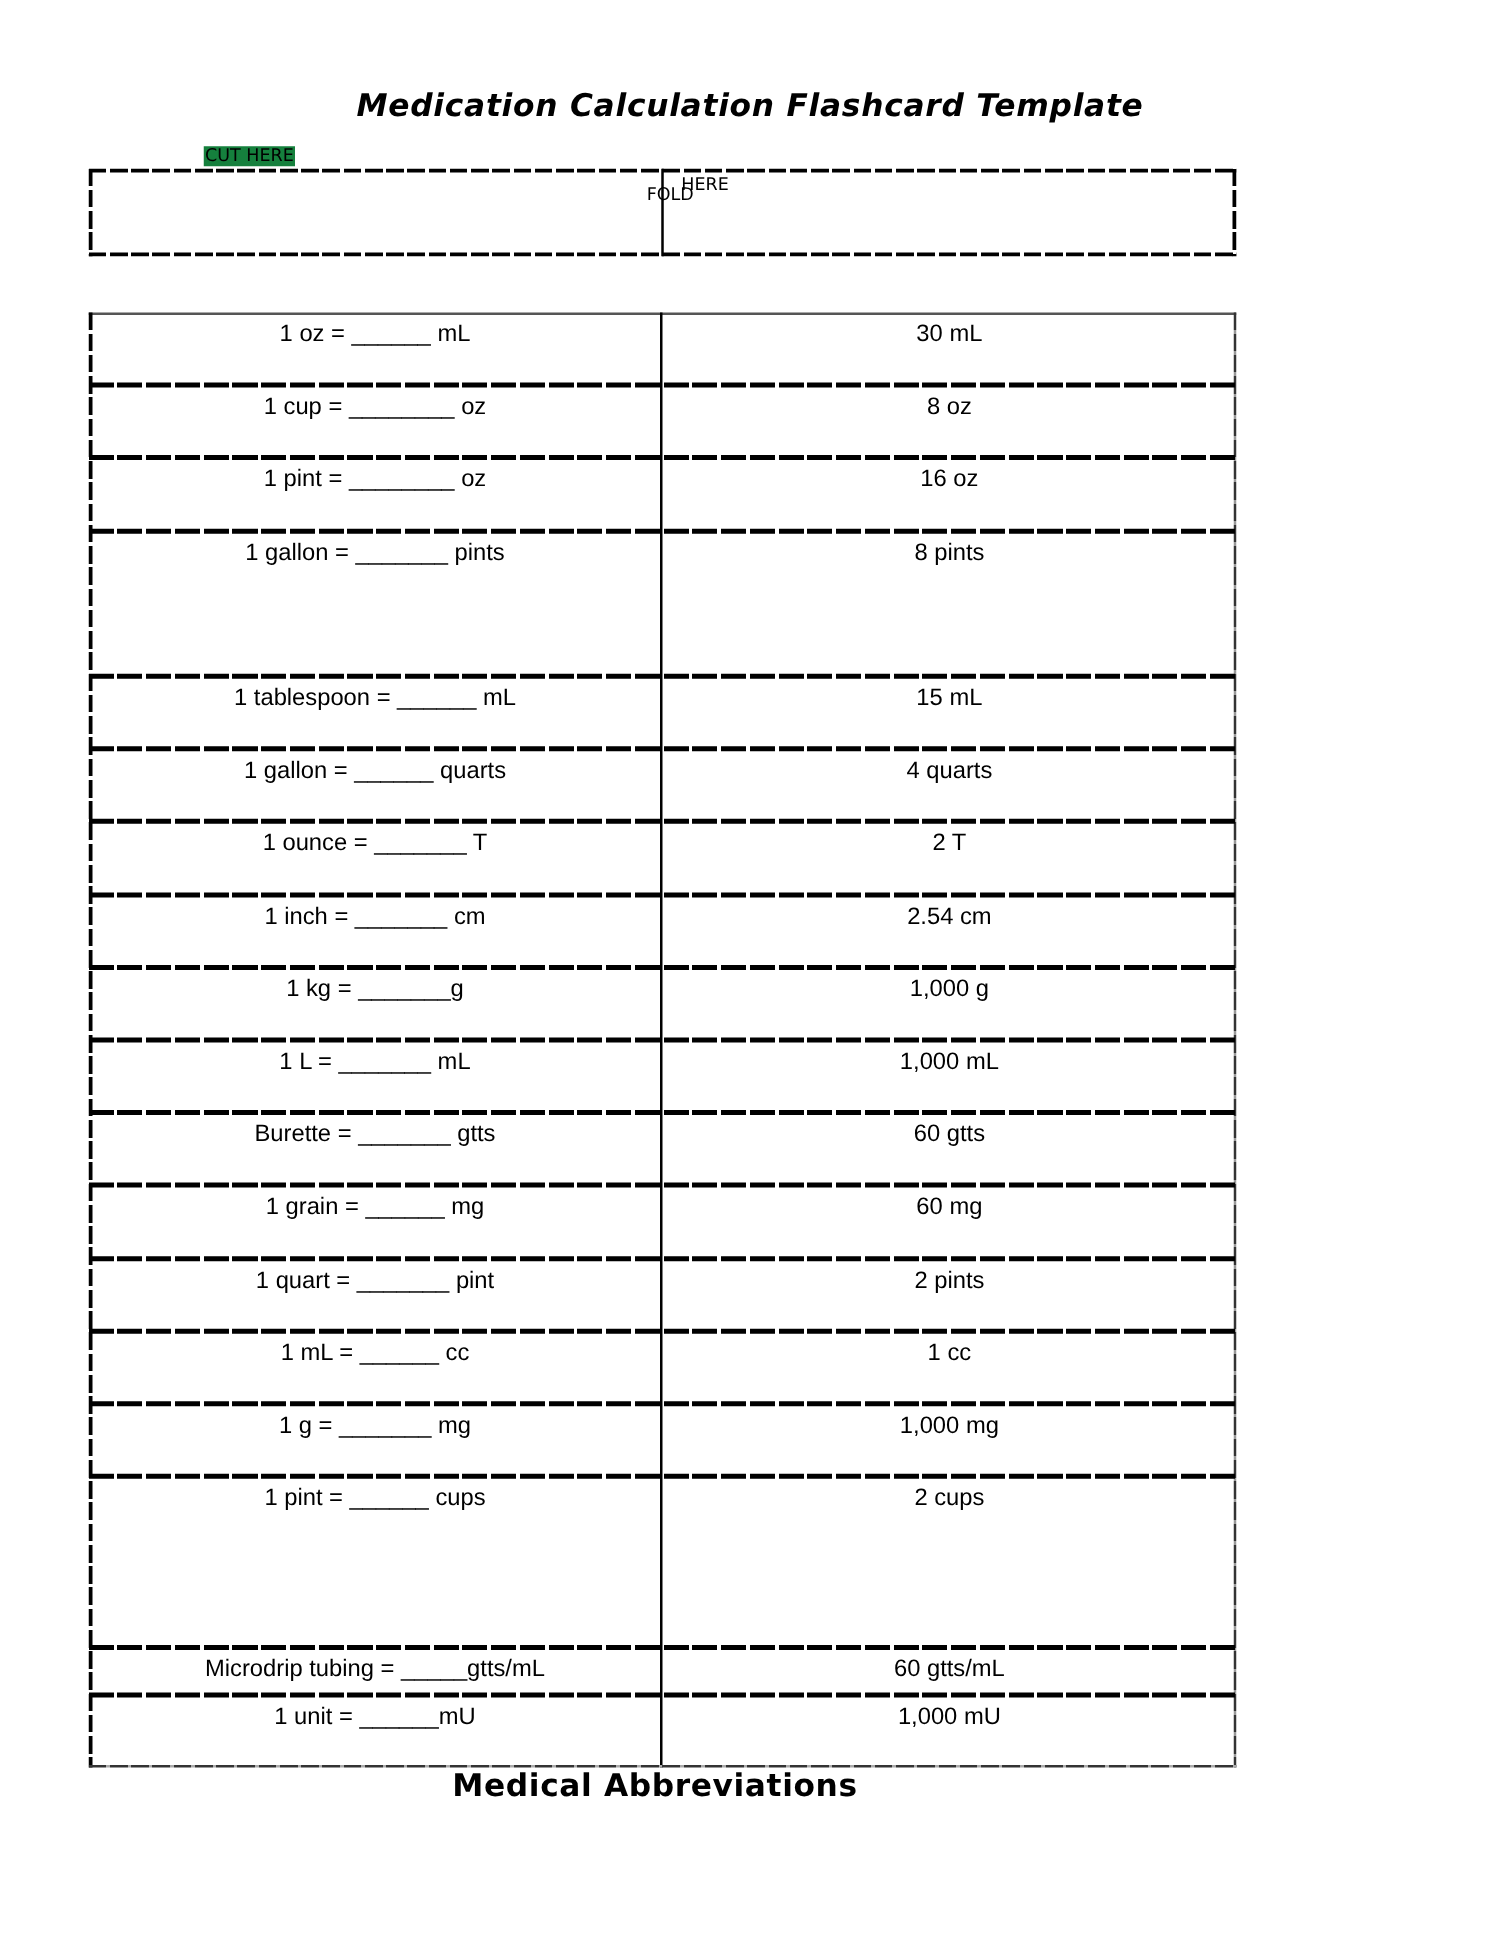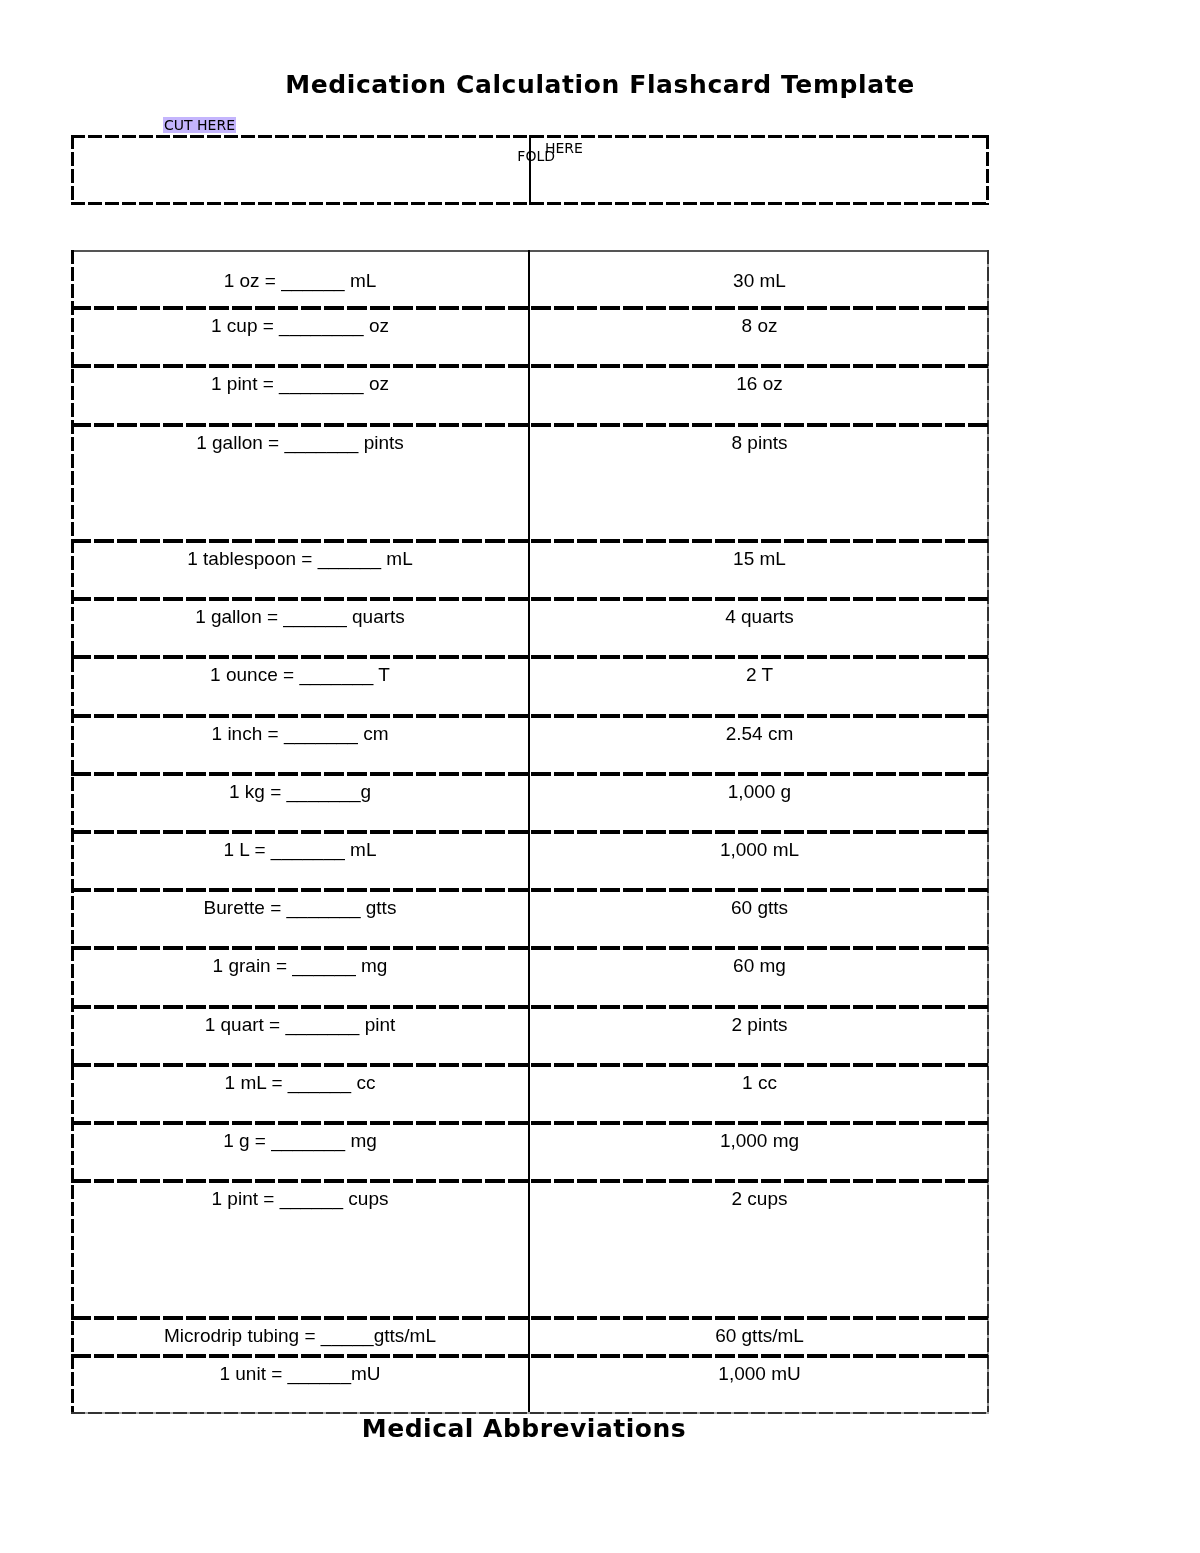--- a/index.html
+++ b/index.html
@@ -18,20 +18,21 @@
     .title {
       position: absolute;
       left: 0;
       width: 1200px;
       top: 70px;
       text-align: center;
       font-family: "DejaVu Sans", sans-serif;
       font-weight: bold;
       font-size: 25px;
       letter-spacing: 0.6px;
+      font-style: italic;
     }
     
     .fold-box {
       position: absolute;
       left: 71px;
       top: 135px;
       width: 918px;
       height: 70px;
       box-sizing: border-box;
     }
@@ -50,21 +51,21 @@
       width: 2px;
       background: #000;
     }
     .cut-label {
       position: absolute;
       left: 163px;
       top: 117px;
       font-family: "DejaVu Sans", sans-serif;
       font-size: 14px;
       line-height: 16px;
-      background: #c4b5fd;
+      background: #15803d;
       padding: 0 1px;
     }
     .fold-label {
       position: absolute;
       right: 645px;
       top: 148px;
       font-family: "DejaVu Sans", sans-serif;
       font-size: 14px;
       line-height: 16px;
       text-align: right;
@@ -186,21 +187,21 @@
   <div class="cut-label">CUT HERE</div>
   <div class="fold-label">FOLD</div>
   <div class="here-label">HERE</div>
 
   <div class="cards">
     <div class="cards-top"></div>
     <div class="cards-left"></div>
     <div class="cards-right"></div>
     <div class="cards-mid"></div>
 
-    <div class="row" style="top:0px;margin-top:13px;">
+    <div class="row" style="top:0px;">
       <div class="cell cell-q">1 oz = ______ mL</div>
       <div class="cell cell-a">30 mL</div>
     </div>
     <div class="row" style="top:58.2px;">
       <div class="row-sep"></div>
       <div class="cell cell-q">1 cup = ________ oz</div>
       <div class="cell cell-a">8 oz</div>
     </div>
     <div class="row" style="top:116.4px;">
       <div class="row-sep"></div>

